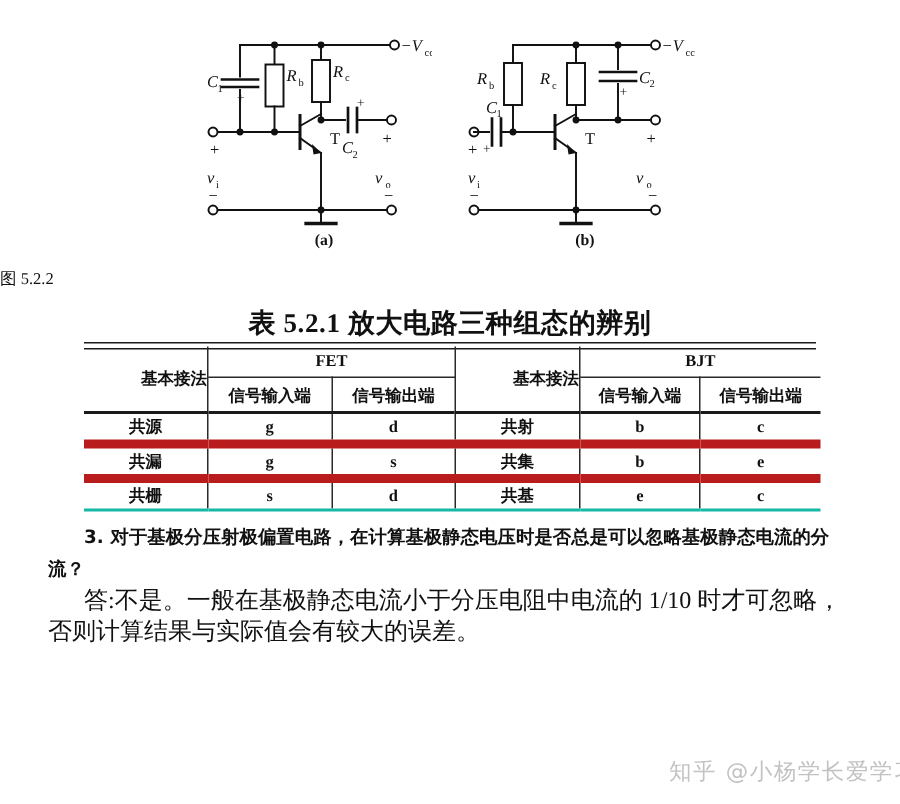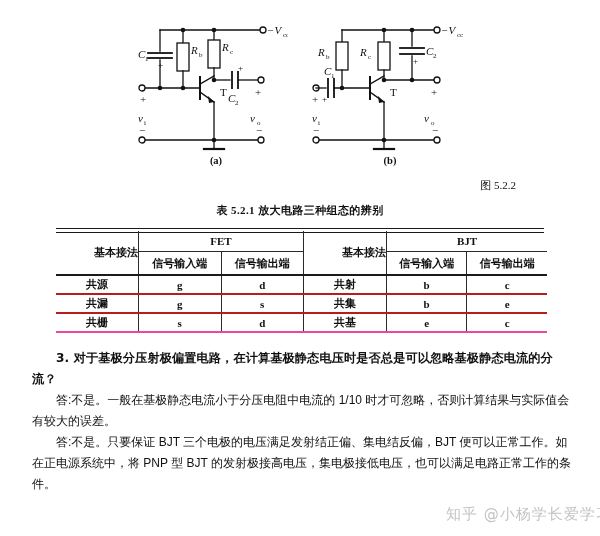--- a/index.html
+++ b/index.html
@@ -41,33 +41,33 @@
     width: 40px;
   }
   #subfig-label-a { left: 196px; }
   #subfig-label-b { left: 370px; }
 
   #figure-caption {
     position: absolute;
     top: 178px;
     left: 0;
     width: 516px;
-    text-align: right;
+    text-align: left;
     font-size: 11px;
     font-family: "Liberation Serif", serif;
   }
 
   
   #table-title {
     position: absolute;
     top: 203px;
     left: 0;
     width: 600px;
     text-align: center;
-    font-size: 11px;
+    font-size: 18px;
     font-weight: bold;
     letter-spacing: 0.4px;
   }
 
   #config-table {
     position: absolute;
     left: 56px;
     top: 231px;
     width: 488px;
     border-collapse: collapse;
@@ -93,24 +93,24 @@
     border-bottom: 1px solid #2a2a2a;
   }
   #config-table thead tr.hrow2 th {
     border-bottom: 2px solid #1a1a1a;
   }
   #config-table thead tr.hrow1 th.rowspan-cell {
     border-bottom: 2px solid #1a1a1a;
     text-align: right;
   }
   #config-table tbody td {
-    border-bottom: 2px solid #b91c1c;
+    border-bottom: 6px solid #b91c1c;
   }
   #config-table tbody tr:last-child td {
-    border-bottom: 2px solid #ec4899;
+    border-bottom: 2px solid #14b8a6;
   }
   #config-table th.edge-l, #config-table td.edge-l { border-left: none; }
   #config-table th.edge-r, #config-table td.edge-r { border-right: none; }
 
   #table-top-rule {
     position: absolute;
     left: 56px;
     top: 228px;
     width: 488px;
     height: 3px;
@@ -133,22 +133,22 @@
     font-weight: bold;
     text-indent: 24px;
     margin: 0 0 0 0;
     letter-spacing: 0.1px;
     font-family: "DejaVu Sans", "Liberation Sans", sans-serif;
     font-size: 12.2px;
   }
   .a-para {
     text-indent: 24px;
     margin: 0;
-    font-family: Liberation Sans, sans-serif;
-    font-size: 12px;
+    font-family: Liberation Serif, serif;
+    font-size: 16px;
   }
 
   
   #watermark {
     position: absolute;
     left: 398px;
     top: 505px;
     font-size: 15px;
     color: rgba(120,120,120,0.45);
     font-family: "DejaVu Sans", "Liberation Sans", sans-serif;
@@ -370,16 +370,15 @@
       <td>共基</td>
       <td class="latin">e</td>
       <td class="latin edge-r">c</td>
     </tr>
   </tbody>
 </table>
 
 <div id="body-text">
   <p class="q-para">3. 对于基极分压射极偏置电路，在计算基极静态电压时是否总是可以忽略基极静态电流的分流？</p>
   <p class="a-para">答:不是。一般在基极静态电流小于分压电阻中电流的 1/10 时才可忽略，否则计算结果与实际值会有较大的误差。</p>
-  <p class="a-para">答:不是。只要保证 BJT 三个电极的电压满足发射结正偏、集电结反偏，BJT 便可以正常工作。如在正电源系统中，将 PNP 型 BJT 的发射极接高电压，集电极接低电压，也可以满足电路正常工作的条件。</p>
 </div>
 
 <div id="watermark">知乎 @小杨学长爱学习</div>
 
 </body></html>

